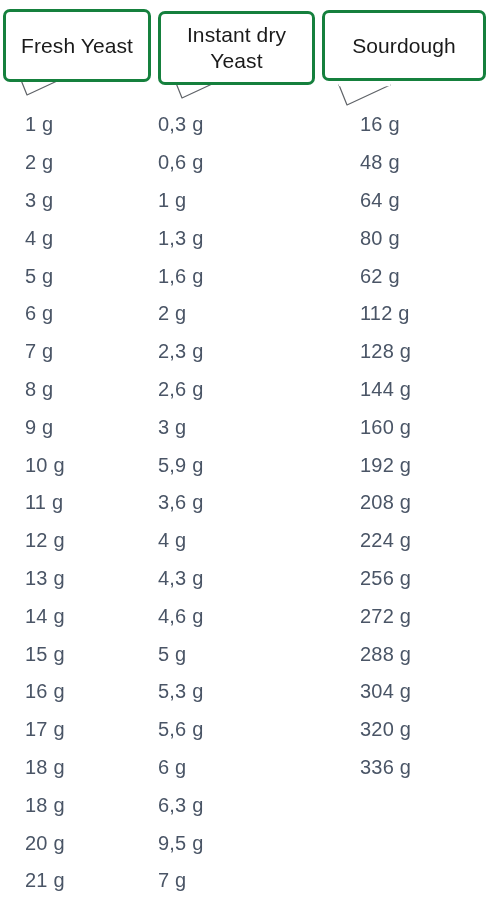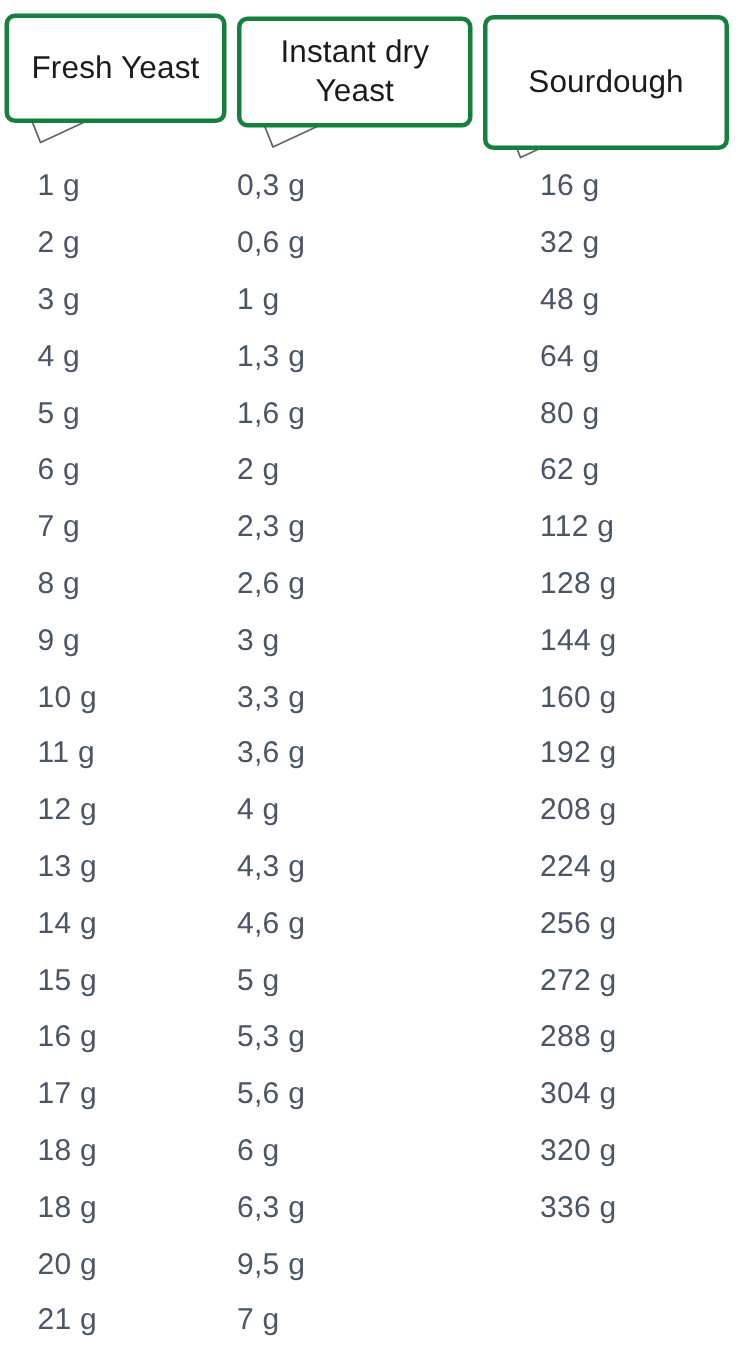--- a/index.html
+++ b/index.html
@@ -52,21 +52,21 @@
 
   
   #bubble-fresh-yeast      { left: 3px;   top: 9px;  width: 148px; height: 73px; }
   #tail-fresh-yeast        { left: 18px;  top: 74px; width: 60px;  height: 30px; }
 
   
   #bubble-instant-dry-yeast{ left: 158px; top: 11px; width: 157px; height: 74px; }
   #tail-instant-dry-yeast  { left: 173px; top: 77px; width: 60px;  height: 30px; }
 
   
-  #bubble-sourdough        { left: 322px; top: 10px; width: 164px; height: 90px; }
+  #bubble-sourdough        { left: 322px; top: 10px; width: 164px; height: 71px; }
   #tail-sourdough          { left: 338px; top: 84px; width: 60px;  height: 30px; }
 
   
   .column {
     position: absolute;
     top: 106px;
     display: flex;
     flex-direction: column;
   }
   #column-fresh-yeast       { left: 25px;  }
@@ -140,37 +140,36 @@
   <div class="column" id="column-instant-dry-yeast">
       <div class="cell">0,3 g</div>
       <div class="cell">0,6 g</div>
       <div class="cell">1 g</div>
       <div class="cell">1,3 g</div>
       <div class="cell">1,6 g</div>
       <div class="cell">2 g</div>
       <div class="cell">2,3 g</div>
       <div class="cell">2,6 g</div>
       <div class="cell">3 g</div>
-      <div class="cell">3,3 g</div>
+      <div class="cell">5,9 g</div>
       <div class="cell">3,6 g</div>
       <div class="cell">4 g</div>
       <div class="cell">4,3 g</div>
       <div class="cell">4,6 g</div>
       <div class="cell">5 g</div>
       <div class="cell">5,3 g</div>
       <div class="cell">5,6 g</div>
       <div class="cell">6 g</div>
       <div class="cell">6,3 g</div>
       <div class="cell">9,5 g</div>
       <div class="cell">7 g</div>
     </div>
 
   <div class="column" id="column-sourdough">
       <div class="cell">16 g</div>
-      <div class="cell">32 g</div>
       <div class="cell">48 g</div>
       <div class="cell">64 g</div>
       <div class="cell">80 g</div>
       <div class="cell">62 g</div>
       <div class="cell">112 g</div>
       <div class="cell">128 g</div>
       <div class="cell">144 g</div>
       <div class="cell">160 g</div>
       <div class="cell">192 g</div>
       <div class="cell">208 g</div>

